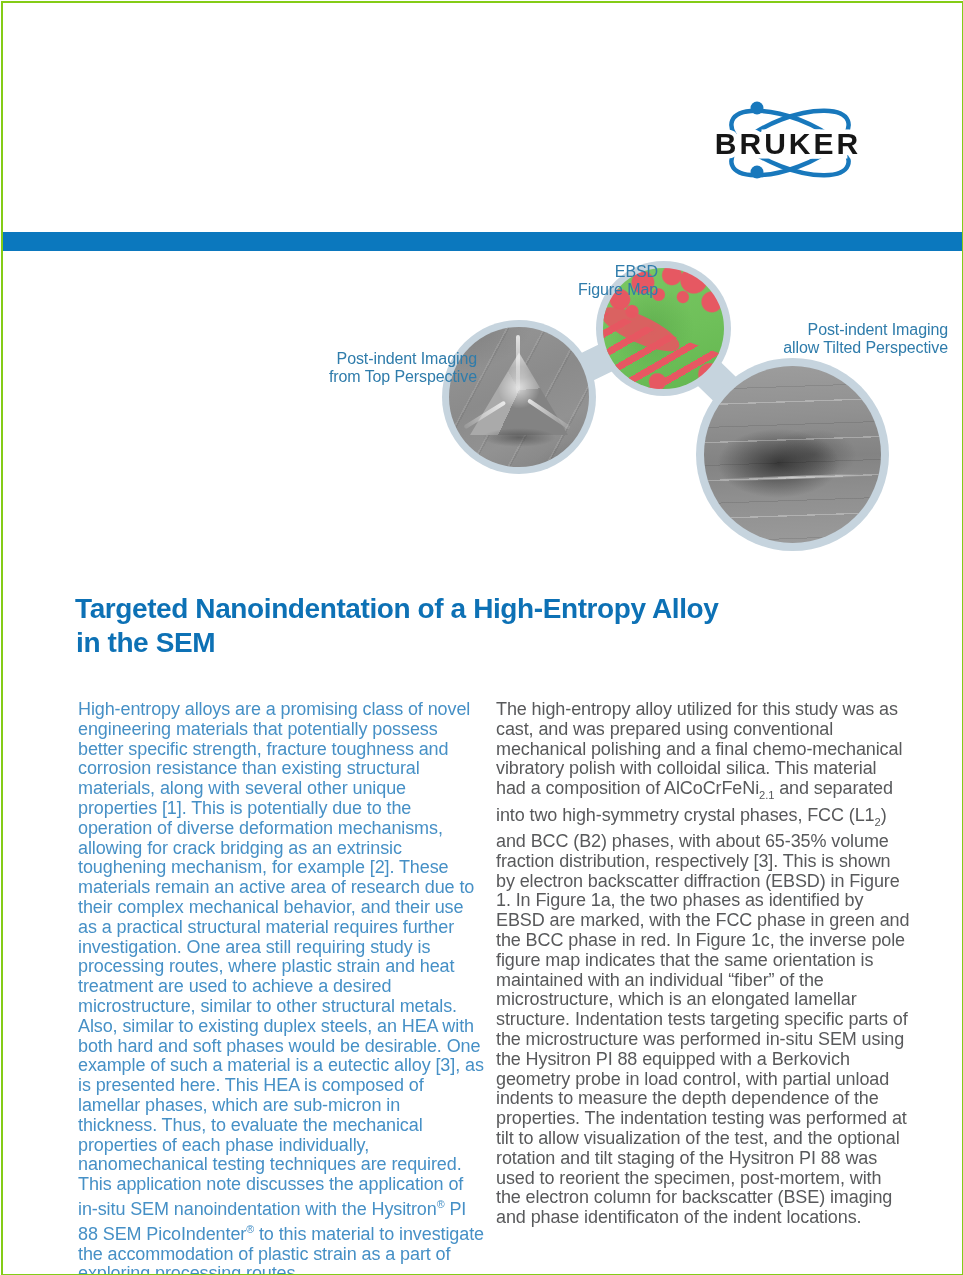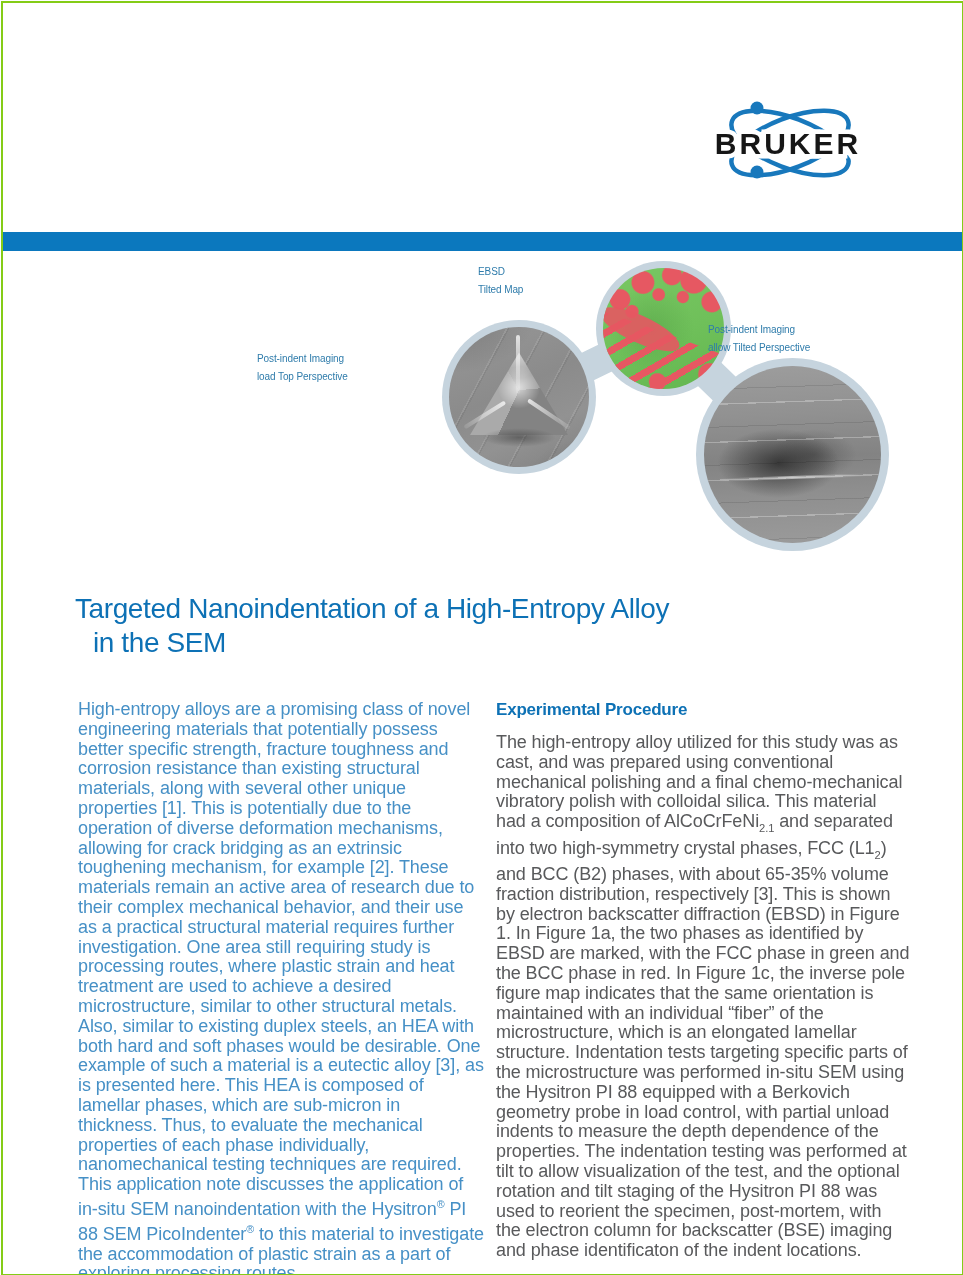--- a/index.html
+++ b/index.html
@@ -79,32 +79,32 @@
       linear-gradient(177deg,#9d9d9d 0%,#919191 28%,#838383 52%,#8f8f8f 72%,#9b9b9b 100%);}
   .sem-tilt::before{content:"";position:absolute;inset:0;border-radius:50%;
       background:repeating-linear-gradient(178deg,
         rgba(255,255,255,.28) 0 1.3px, rgba(255,255,255,0) 1.3px 23px,
         rgba(0,0,0,.10) 23px 24px, rgba(255,255,255,0) 24px 38px);}
   .sem-tilt::after{content:"";position:absolute;left:8%;top:62%;width:84%;height:3px;
       background:linear-gradient(90deg,rgba(255,255,255,.0),rgba(255,255,255,.55),rgba(255,255,255,.0));
       border-radius:3px;transform:rotate(-2deg);}
 
   
-  .caption{position:absolute;text-align:left;color:#2f7cab;
-      font-size:10px;line-height:17.5px;letter-spacing:-0.1px;}
+  .caption{position:absolute;text-align:right;color:#2f7cab;
+      font-size:16px;line-height:17.5px;letter-spacing:-0.1px;}
   .cap-top{left:254px;top:347px;width:220px;}
   .cap-ebsd{left:475px;top:260px;width:180px;}
   .cap-tilt{left:705px;top:318px;width:240px;}
 
   
   .kicker{position:absolute;left:72px;top:554px;font-size:27px;font-weight:400;
       color:#8197a7;letter-spacing:0;}
-  .headline{position:absolute;left:72px;top:589px;font-size:28px;font-weight:normal;
+  .headline{position:absolute;left:72px;top:589px;font-size:28px;font-weight:bold;
       color:#0d71b5;line-height:34px;letter-spacing:-0.4px;}
-  .headline .l2{margin-left:18px;}
+  .headline .l2{margin-left:1px;}
 
   
   .bodytext{font-size:18px;line-height:19.8px;letter-spacing:-0.1px;}
   .col-left{position:absolute;left:75px;top:697px;width:406px;color:#4690c6;}
   .col-right{position:absolute;left:493px;top:697px;width:414px;}
   .sec-head{margin:0 0 13px 0;font-size:17px;font-weight:bold;color:#0d71b5;letter-spacing:-0.2px;}
   .col-right .bodytext{color:#58595b;}
   sup{font-size:.6em;}
   sub{font-size:.62em;text-align:center;}
 </style>
@@ -143,39 +143,38 @@
     <div class="circ c2">
       <div class="img ebsd"></div>
     </div>
 
     <div class="circ c3">
       <div class="img sem-tilt"></div>
     </div>
 
     <div class="caption cap-top">
       <div>Post-indent Imaging</div>
-      <div>load Top Perspective</div>
+      <div>from Top Perspective</div>
     </div>
     <div class="caption cap-ebsd">
       <div>EBSD</div>
-      <div>Tilted Map</div>
+      <div>Figure Map</div>
     </div>
     <div class="caption cap-tilt">
       <div>Post-indent Imaging</div>
       <div>allow Tilted Perspective</div>
     </div>
   </div>
 
   <div class="headline">
     <div class="l1">Targeted Nanoindentation of a High-Entropy Alloy</div>
     <div class="l2">in the SEM</div>
   </div>
 
   <div class="col-left">
     <div class="bodytext">High-entropy alloys are a promising class of novel engineering materials that potentially possess better specific strength, fracture toughness and corrosion resistance than existing structural materials, along with several other unique properties [1]. This is potentially due to the operation of diverse deformation mechanisms, allowing for crack bridging as an extrinsic toughening mechanism, for example [2]. These materials remain an active area of research due to their complex mechanical behavior, and their use as a practical structural material requires further investigation. One area still requiring study is processing routes, where plastic strain and heat treatment are used to achieve a desired microstructure, similar to other structural metals. Also, similar to existing duplex steels, an HEA with both hard and soft phases would be desirable. One example of such a material is a eutectic alloy [3], as is presented here. This HEA is composed of lamellar phases, which are sub-micron in thickness. Thus, to evaluate the mechanical properties of each phase individually, nanomechanical testing techniques are required. This application note discusses the application of in-situ SEM nanoindentation with the Hysitron<sup>®</sup> PI 88 SEM PicoIndenter<sup>®</sup> to this material to investigate the accommodation of plastic strain as a part of exploring processing routes.</div>
   </div>
 
   <div class="col-right">
-    <h2 class="sec-head">Experimental Procedure</h2>
     <div class="bodytext">The high-entropy alloy utilized for this study was as cast, and was prepared using conventional mechanical polishing and a final chemo-mechanical vibratory polish with colloidal silica. This material had a composition of AlCoCrFeNi<sub>2.1</sub> and separated into two high-symmetry crystal phases, FCC (L1<sub>2</sub>) and BCC (B2) phases, with about 65-35% volume fraction distribution, respectively [3]. This is shown by electron backscatter diffraction (EBSD) in Figure 1. In Figure 1a, the two phases as identified by EBSD are marked, with the FCC phase in green and the BCC phase in red. In Figure 1c, the inverse pole figure map indicates that the same orientation is maintained with an individual “fiber” of the microstructure, which is an elongated lamellar structure. Indentation tests targeting specific parts of the microstructure was performed in-situ SEM using the Hysitron PI 88 equipped with a Berkovich geometry probe in load control, with partial unload indents to measure the depth dependence of the properties. The indentation testing was performed at tilt to allow visualization of the test, and the optional rotation and tilt staging of the Hysitron PI 88 was used to reorient the specimen, post-mortem, with the electron column for backscatter (BSE) imaging and phase identificaton of the indent locations.</div>
   </div>
 
 </div>
 
 </body></html>

